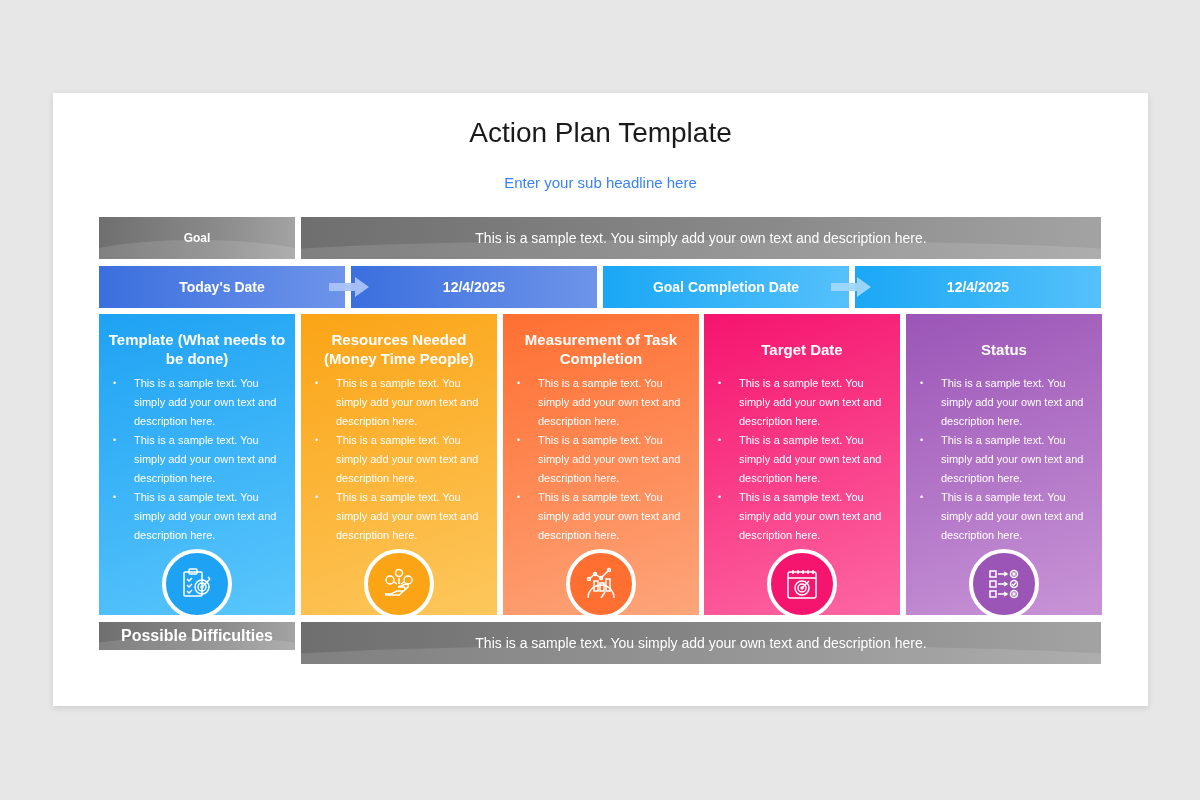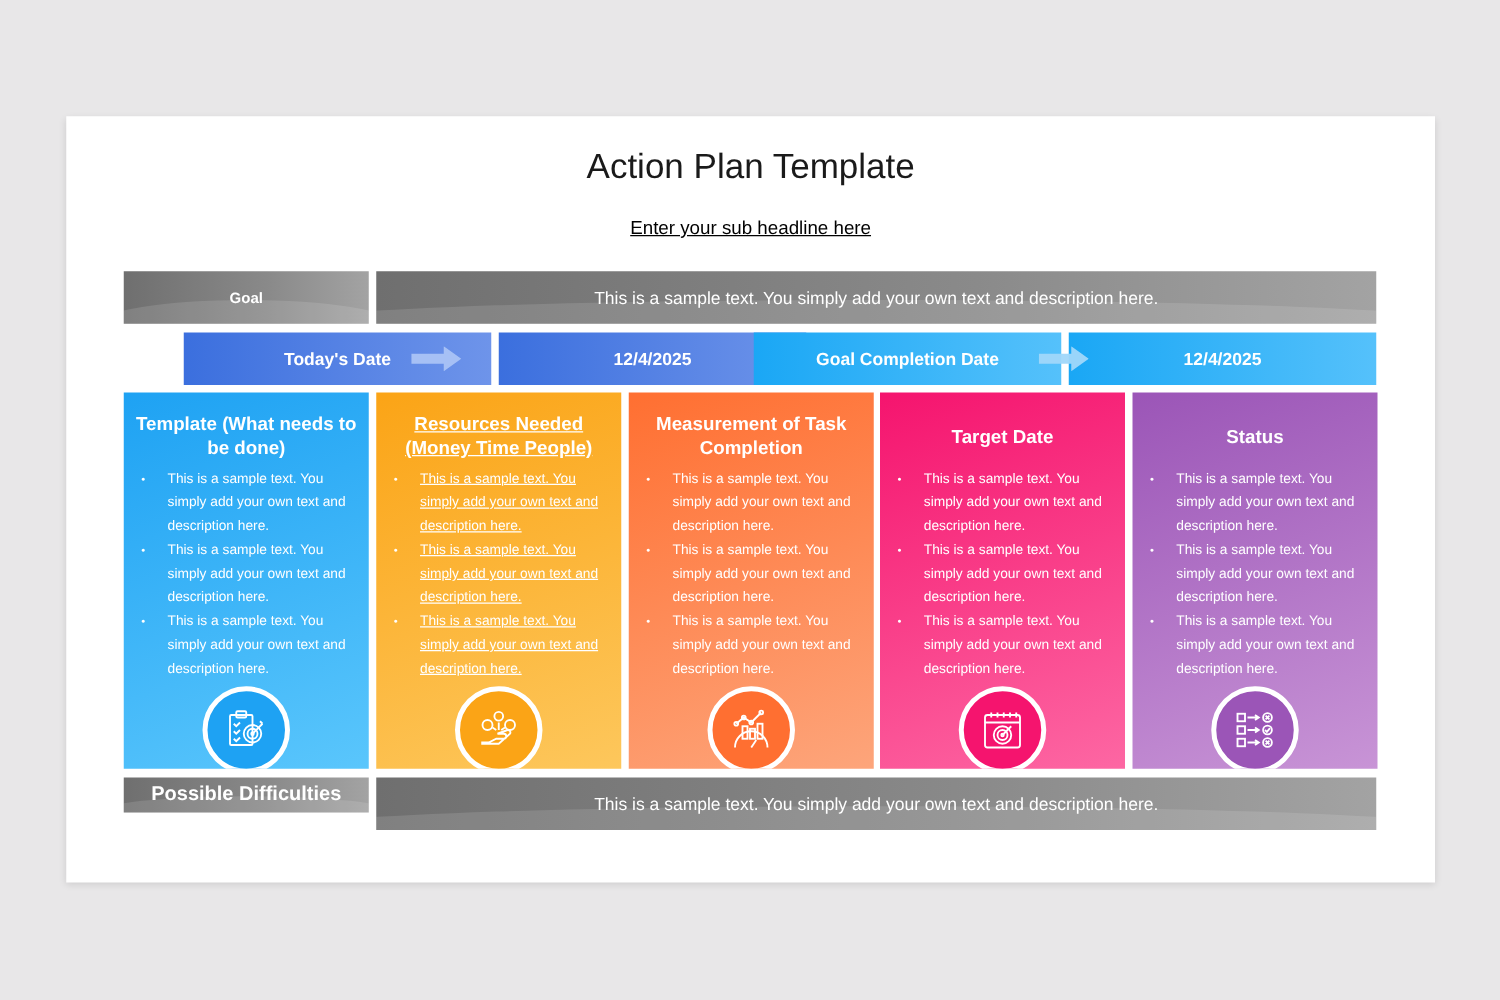--- a/index.html
+++ b/index.html
@@ -1,25 +1,25 @@
 <!DOCTYPE html>
 <html><head>
 <meta charset="utf-8">
 <style>
   html,body{margin:0;padding:0;}
   body{width:1200px;height:800px;background:#e8e7e8;position:relative;overflow:hidden;font-family:"Liberation Sans",sans-serif;}
   .slide{position:absolute;left:53px;top:93px;width:1095px;height:613px;background:#fff;box-shadow:0 2px 6px rgba(0,0,0,0.12);}
   .title{position:absolute;left:0;right:0;top:24px;text-align:center;font-size:28px;color:#1a1a1a;}
-  .subtitle{position:absolute;left:0;right:0;top:81px;text-align:center;font-size:15px;color:#000000;text-decoration:underline;}
+  .subtitle{position:absolute;left:0;right:0;top:81px;text-align:center;font-size:15px;color:#3b82f6;}
   .bar{position:absolute;color:#fff;font-weight:bold;display:flex;align-items:center;justify-content:center;overflow:hidden;}
   .gray{background:linear-gradient(90deg,#6f6f6f 0%,#8a8a8a 60%,#a3a3a3 100%);}
   .gray::before{content:"";position:absolute;left:-10%;top:55%;width:120%;height:90%;border-radius:50% 50% 0 0;background:rgba(255,255,255,0.12);}
   .gray .txt-norm{font-weight:normal;font-size:14px;}
   .bar span{position:relative;z-index:1;}
-  .blue1{background:linear-gradient(90deg,#3b6fde,#6e94ea);margin-left:48px;}
+  .blue1{background:linear-gradient(90deg,#3b6fde,#6e94ea);}
   .blue2{background:linear-gradient(90deg,#1aa7f5,#55c1fb);}
   .arrow{position:absolute;z-index:2;width:40px;height:20px;}
   .card{position:absolute;top:221px;width:196px;height:301px;color:#fff;overflow:hidden;}
   .card h3{margin:16px 8px 0;text-align:center;font-size:15px;line-height:19px;font-weight:bold;min-height:38px;display:flex;align-items:center;justify-content:center;}
   .card ul{margin:6px 0 0;padding:0 12px 0 35px;font-size:11px;line-height:19px;}
   .card li{margin:0;list-style:none;position:relative;}
   .card li::before{content:"•";position:absolute;left:-21px;font-size:9px;}
   .icon-circle{position:absolute;left:63px;bottom:-4px;width:62px;height:62px;border-radius:50%;border:4px solid #fff;display:flex;align-items:center;justify-content:center;}
   .c1{background:linear-gradient(160deg,#1ea2f3,#5ac6fc);}
   .c2{background:linear-gradient(160deg,#fba416,#fdc75c);}
@@ -73,21 +73,21 @@
           <rect x="9" y="2" width="8" height="5" rx="1"></rect>
         <path d="M7 12l2 2 3-3M7 18l2 2 3-3M7 24l2 2 3-3"></path>
         <circle cx="22" cy="20" r="7"></circle>
           <circle cx="22" cy="20" r="4"></circle>
           <circle cx="22" cy="20" r="1"></circle>
         <path d="M22 20l8-8M28 10l2 2"></path>
       </svg>
     </div>
   </div>
 
-  <div class="card c2" style="left:248px;text-decoration:underline;">
+  <div class="card c2" style="left:248px;">
     <h3>Resources Needed (Money Time People)</h3>
     <ul>
       <li>This is a sample text. You simply add your own text and description here.</li>
       <li>This is a sample text. You simply add your own text and description here.</li>
       <li>This is a sample text. You simply add your own text and description here.</li>
     </ul>
     <div class="icon-circle" style="background:#fba416;">
       <svg width="34" height="34" viewBox="0 0 34 34" fill="none" stroke="#fff" stroke-width="1.5">
         <circle cx="17" cy="6" r="3.5"></circle>
           <circle cx="8" cy="13" r="4"></circle>

